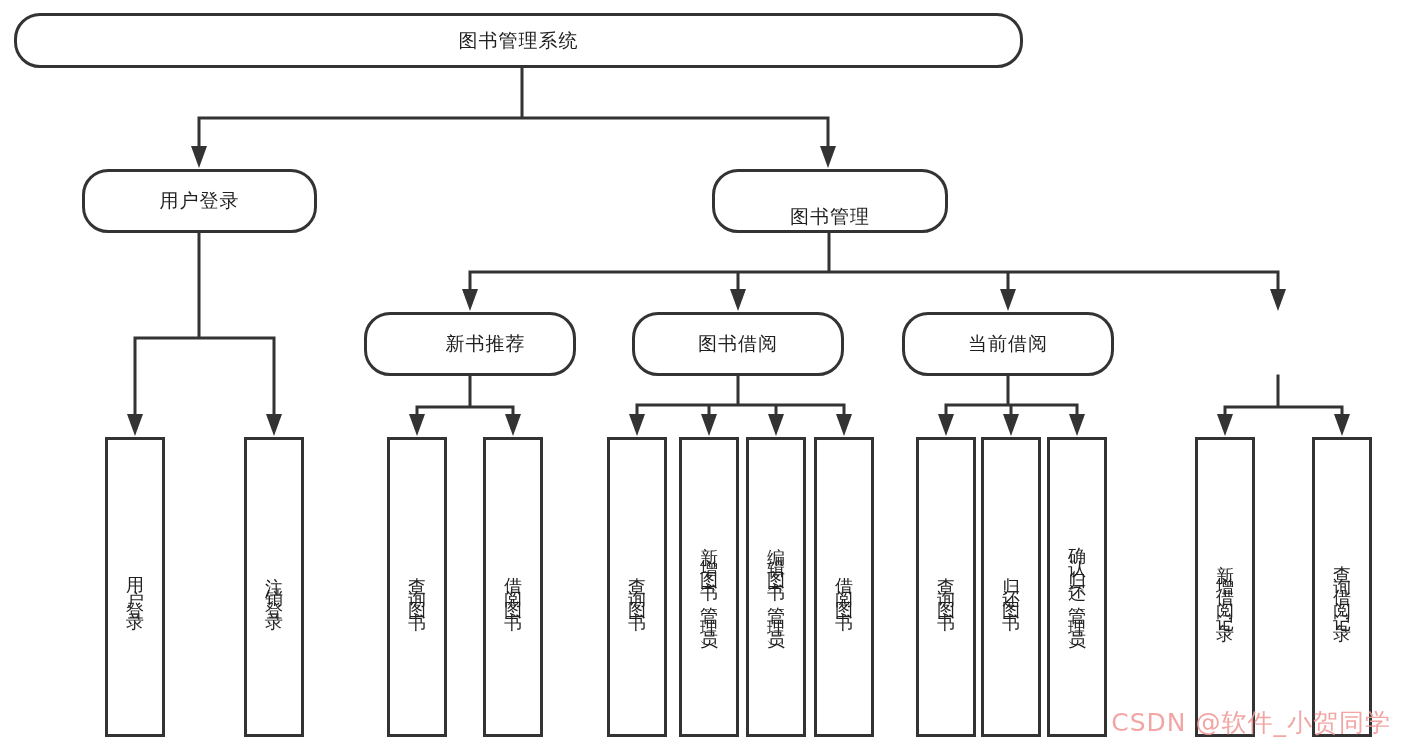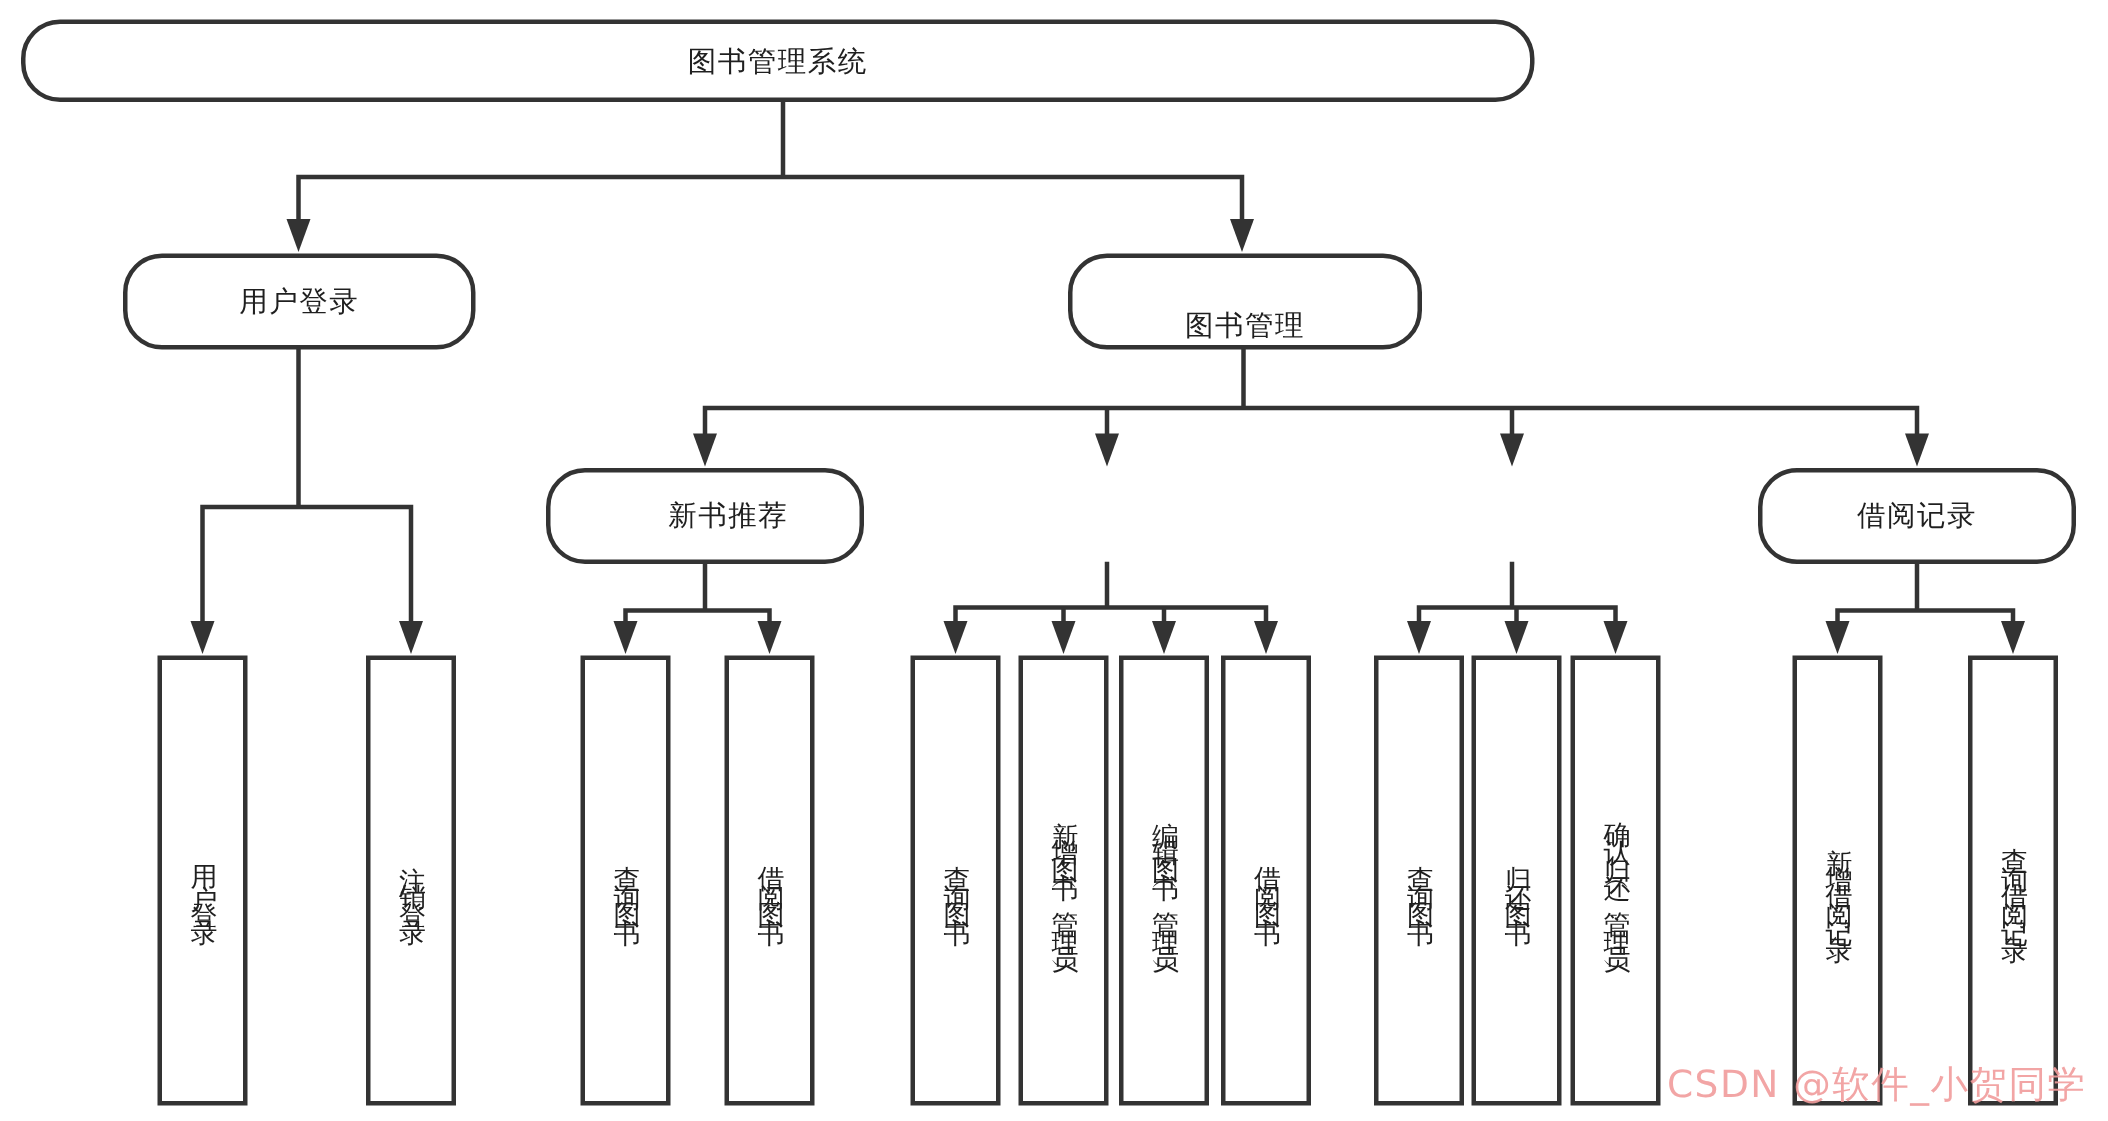--- a/index.html
+++ b/index.html
@@ -143,22 +143,25 @@
   <div class="node node-lvl1 node-h" style="left:82px;width:235px;">
     <span>用户登录</span>
   </div>
   <div class="node node-lvl1 node-h" style="left:712px;width:236px;align-items:flex-end;">
     <span>图书管理</span>
   </div>
 
   <div class="node node-lvl2 node-h" style="left:364px;width:212px;padding-left:31px;">
     <span>新书推荐</span>
   </div>
-  <div class="node node-lvl2 node-h" style="left:1172px;width:212px;">
-    <span>借阅记录</span>
+  <div class="node node-lvl2 node-h" style="left:632px;width:212px;">
+    <span>图书借阅</span>
+  </div>
+  <div class="node node-lvl2 node-h" style="left:902px;width:212px;">
+    <span>当前借阅</span>
   </div>
 
   <div class="leaf" style="left:105px;">
     <span class="leaf-label">用户登录</span>
   </div>
   <div class="leaf" style="left:244px;">
     <span class="leaf-label">注销登录</span>
   </div>
 
   <div class="leaf" style="left:387px;">

